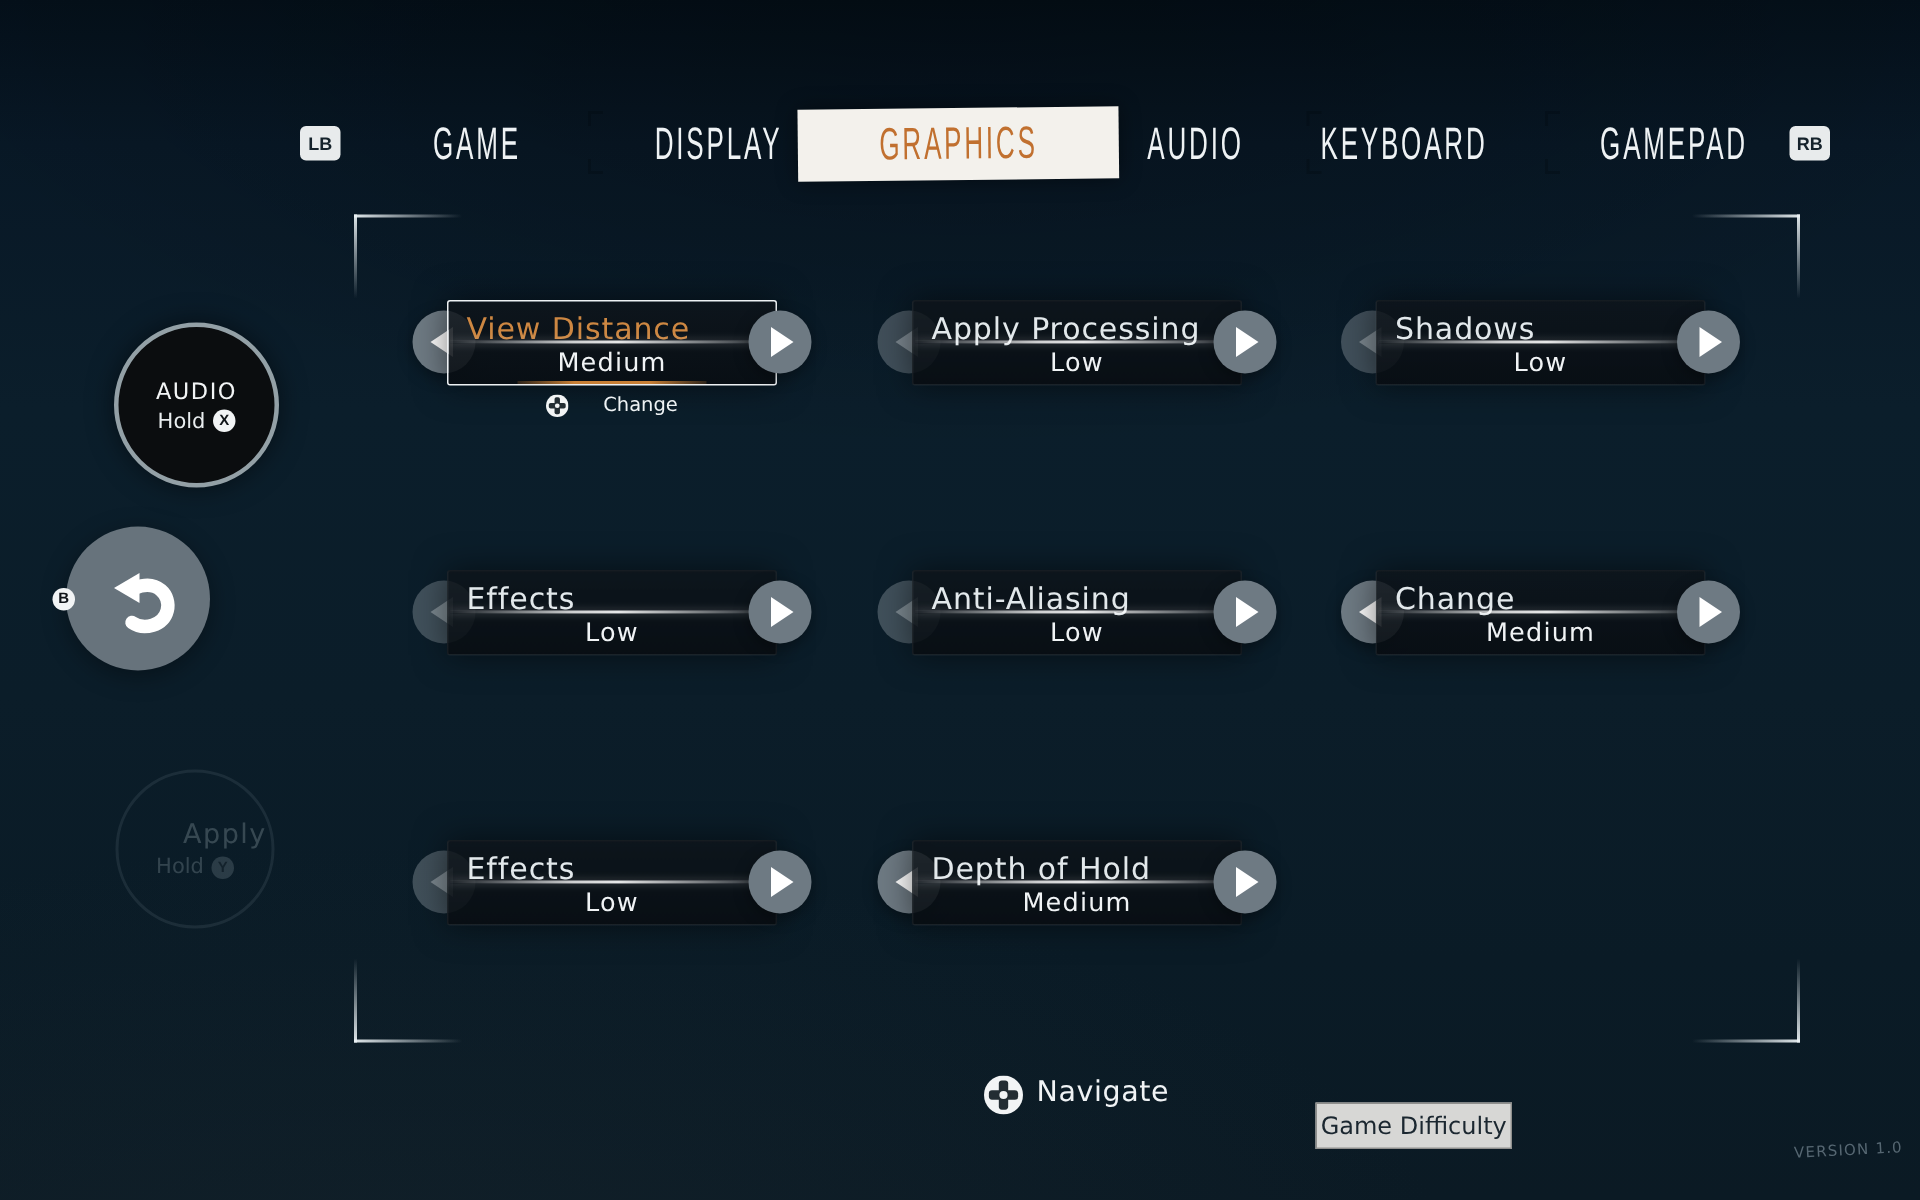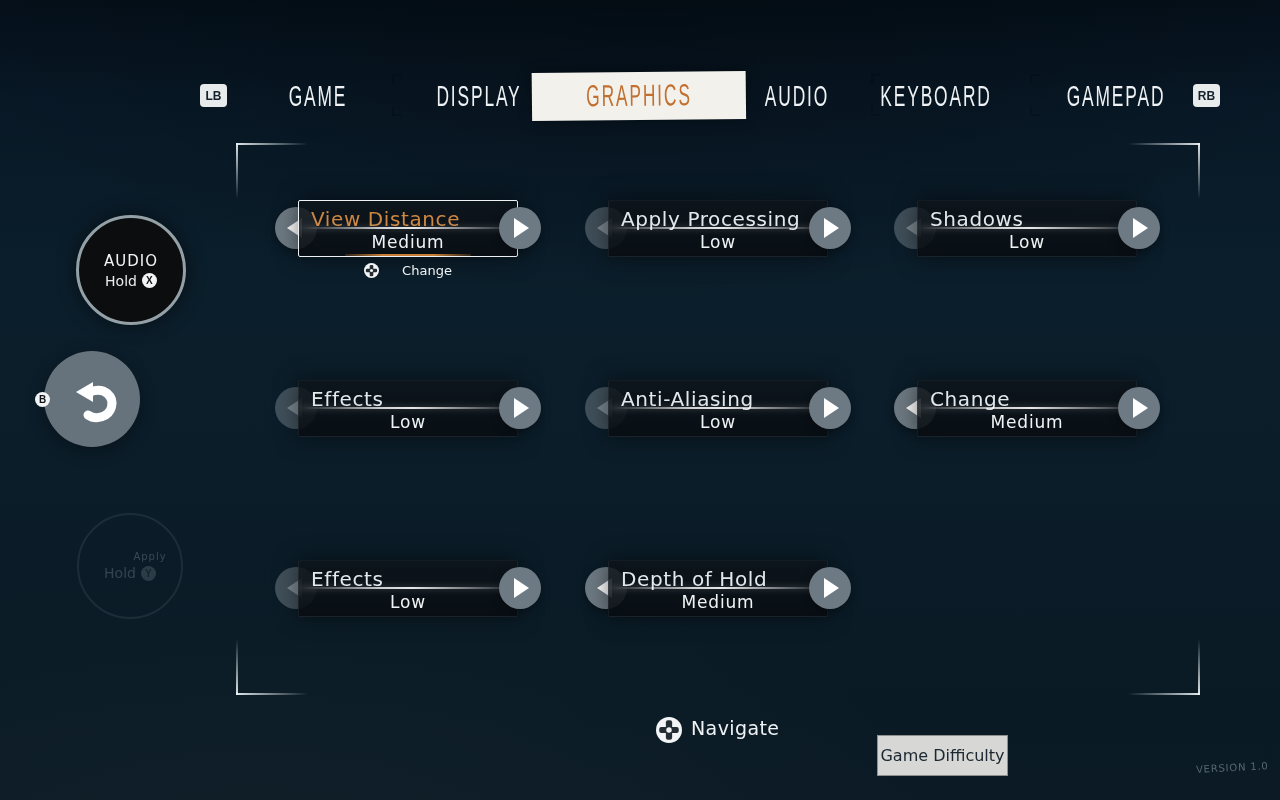--- a/index.html
+++ b/index.html
@@ -58,21 +58,21 @@
   .reset-btn .line1 { color:#f2f4f5; font-size:15px; letter-spacing:1px; }
   .reset-btn .line2 { color:#e9edef; font-size:14px; margin-top:3px; display:flex; align-items:center; gap:5px; }
   .pad-badge { display:inline-flex; width:15px; height:15px; border-radius:50%;
     background:#f2f4f5; color:#101418; font-size:10px; font-weight:bold;
     align-items:center; justify-content:center; font-family:"Liberation Sans",sans-serif; }
   .back-btn { left:44px; top:351px; width:96px; height:96px; background:#67737c;
     box-shadow:0 4px 16px rgba(0,0,0,0.35); }
   .back-btn .b-badge { position:absolute; left:-9px; top:41px; }
   .apply-btn { left:77px; top:513px; width:106px; height:106px;
     border:2px solid rgba(150,170,180,0.28); opacity:0.45; cursor:default; }
-  .apply-btn .line1 { color:rgba(190,205,212,0.55); font-size:10px; letter-spacing:1px;margin-left:40px; }
+  .apply-btn .line1 { color:rgba(190,205,212,0.55); font-size:18px; letter-spacing:1px;margin-left:40px; }
   .apply-btn .line2 { color:rgba(190,205,212,0.5); font-size:14px; margin-top:3px;
     display:flex; align-items:center; gap:5px; }
   .apply-btn .pad-badge { background:rgba(190,205,212,0.4); color:rgba(10,20,26,0.7); }
 
   
   .setting { position:absolute; width:300px; height:100px; }
   .setting .box { position:absolute; left:40px; top:0; width:220px; height:57px;
     background:linear-gradient(180deg, rgba(14,20,26,0.82), rgba(8,13,18,0.9));
     border:1px solid rgba(255,255,255,0.06); border-radius:2px;
     box-shadow:0 0 22px rgba(0,0,0,0.5); }
@@ -98,21 +98,21 @@
   .arrow-btn.right .tri { border-left:15px solid #ffffff; margin-left:3px; }
   .arrow-btn.dim { background:rgba(110,122,131,0.55); box-shadow:none; }
   .arrow-btn.dim.left .tri { border-right-color:rgba(235,240,243,0.35); }
   .setting .hint { display:none; position:absolute; left:0; top:63px; width:300px;
     justify-content:center; align-items:center; gap:23px; color:#eef2f4; font-size:13px; }
   .setting.selected .hint { display:flex; }
 
   
   .navigate { position:absolute; left:656px; top:717px; display:flex; gap:9px; }
   .navigate .nav-label { color:#f0f3f5; font-size:19px; letter-spacing:0.4px; }
-  .tooltip { position:absolute; left:877px; top:735px; width:131px; height:41px;
+  .tooltip { position:absolute; left:877px; top:735px; width:131px; height:31px;
     background:#d7d7d5; border:1px solid #8f8f8d; display:flex; align-items:center;
     justify-content:center; color:#1b2730; font-size:16px; }
   .version { position:absolute; left:1196px; top:762px; color:#5e6f7a; font-size:10px;
     letter-spacing:0.8px; transform:rotate(-3deg); opacity:0.9; }
 </style>
 </head>
 <body>
 
 <div class="badge-shoulder" style="left:200px; top:84px;">LB</div>
 <div class="badge-shoulder" style="left:1193px; top:84px;">RB</div>

